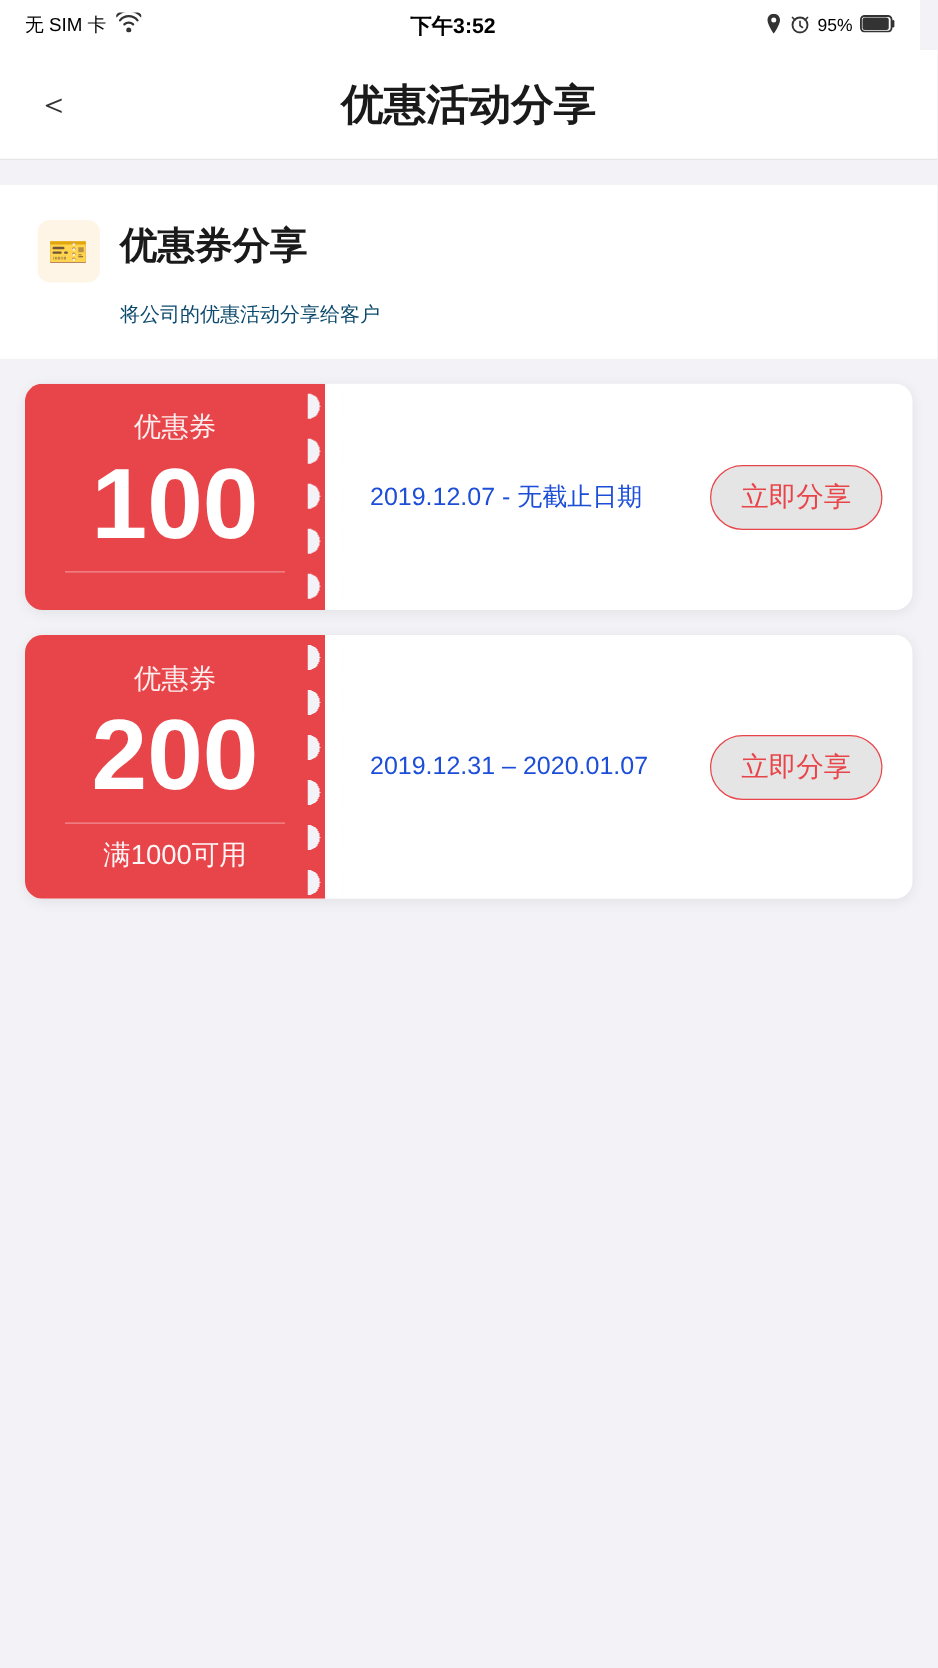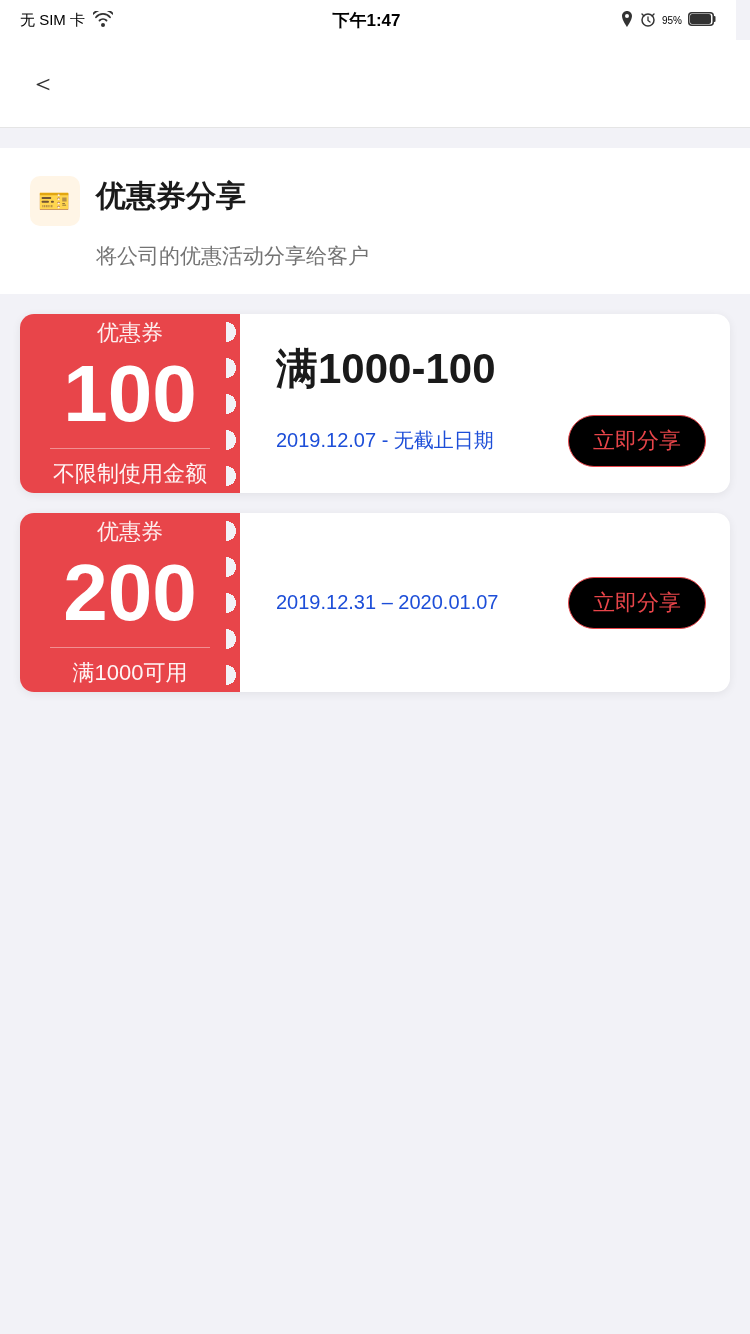--- a/index.html
+++ b/index.html
@@ -31,21 +31,21 @@
       font-size: 15px;
     }
     .status-center {
       font-size: 17px;
       font-weight: 600;
     }
     .status-right {
       display: flex;
       align-items: center;
       gap: 6px;
-      font-size: 10px;
+      font-size: 14px;
     }
 
     
     .nav-bar {
       width: 750px;
       height: 88px;
       background: #fff;
       display: flex;
       align-items: center;
       justify-content: center;
@@ -86,22 +86,22 @@
       font-size: 26px;
     }
     .section-text-wrap {}
     .section-title {
       font-size: 30px;
       font-weight: 600;
       color: #1a1a1a;
       margin-bottom: 6px;
     }
     .section-subtitle {
-      font-size: 21px;
-      color: #737373;
+      font-size: 16px;
+      color: #0c4a6e;
       margin-top: 25px;
     }
 
     
     .coupons-area {
       padding: 20px 20px;
       display: flex;
       flex-direction: column;
       gap: 20px;
     }
@@ -111,28 +111,28 @@
       width: 100%;
       background: #fff;
       border-radius: 14px;
       overflow: hidden;
       display: flex;
       box-shadow: 0 2px 10px rgba(0,0,0,0.07);
     }
 
     
     .coupon-left {
-      width: 220px;
+      width: 240px;
       flex-shrink: 0;
       background: #e8454a;
       display: flex;
       flex-direction: column;
       align-items: center;
       justify-content: center;
-      padding: 4px 10px;
+      padding: 20px 10px;
       position: relative;
     }
     
     .coupon-left::after {
       content: '';
       position: absolute;
       right: -14px;
       top: 0;
       bottom: 0;
       width: 28px;
@@ -187,21 +187,21 @@
     }
     .coupon-date {
       font-size: 20px;
       color: #1d4ed8;
       flex-shrink: 1;
     }
     .coupon-share-btn {
       flex-shrink: 0;
       border: 1.5px solid #e8454a;
       color: #e8454a;
-      background: #000000;
+      background: #e5e5e5;
       border-radius: 30px;
       padding: 10px 24px;
       font-size: 22px;
       cursor: pointer;
     }
   </style>
 </head>
 <body>
 
 <div class="status-bar">
@@ -210,21 +210,21 @@
 
     <span>
       <svg width="20" height="16" viewBox="0 0 20 16" fill="none">
         <path d="M10 12a2 2 0 100 4 2 2 0 000-4z" fill="#333"></path>
         <path d="M6.5 9.5a5 5 0 017 0" stroke="#333" stroke-width="1.8" fill="none" stroke-linecap="round"></path>
         <path d="M3 6.3a9 9 0 0114 0" stroke="#333" stroke-width="1.8" fill="none" stroke-linecap="round"></path>
         <path d="M0 3a13.5 13.5 0 0120 0" stroke="#333" stroke-width="1.8" fill="none" stroke-linecap="round"></path>
       </svg>
     </span>
   </div>
-  <div class="status-center">下午1:47</div>
+  <div class="status-center">下午3:52</div>
   <div class="status-right">
 
     <span>
       <svg width="14" height="16" viewBox="0 0 14 16">
           <path d="M7 0C4.2 0 2 2.2 2 5c0 4 5 11 5 11s5-7 5-11c0-2.8-2.2-5-5-5zm0 7a2 2 0 110-4 2 2 0 010 4z" fill="#333"></path>
         </svg>
     </span>
 
     <span>
       <svg width="16" height="16" viewBox="0 0 16 16">
@@ -240,43 +240,42 @@
           <rect x="0.75" y="0.75" width="24.5" height="12.5" rx="3" stroke="#333" stroke-width="1.5" fill="none"></rect>
           <rect x="25.5" y="4" width="2" height="6" rx="1" fill="#333"></rect>
           <rect x="2" y="2" width="21" height="10" rx="2" fill="#333"></rect>
         </svg>
     </span>
   </div>
 </div>
 
 <div class="nav-bar">
   <span class="nav-back">＜</span>
+  <span class="nav-title">优惠活动分享</span>
 </div>
 
 <div class="section-header">
   <div class="section-icon">
     <span>🎫</span>
   </div>
   <div class="section-text-wrap">
     <div class="section-title">优惠券分享</div>
     <div class="section-subtitle">将公司的优惠活动分享给客户</div>
   </div>
 </div>
 
 <div class="coupons-area">
 
   <div class="coupon-card">
     <div class="coupon-left">
       <div class="coupon-type-label">优惠券</div>
       <div class="coupon-amount">100</div>
       <div class="coupon-divider"></div>
-      <div class="coupon-condition">不限制使用金额</div>
     </div>
     <div class="coupon-right">
-      <div class="coupon-title">满1000-100</div>
       <div class="coupon-meta">
         <span class="coupon-date">2019.12.07 - 无截止日期</span>
         <button class="coupon-share-btn">立即分享</button>
       </div>
     </div>
   </div>
 
   <div class="coupon-card">
     <div class="coupon-left">
       <div class="coupon-type-label">优惠券</div>

